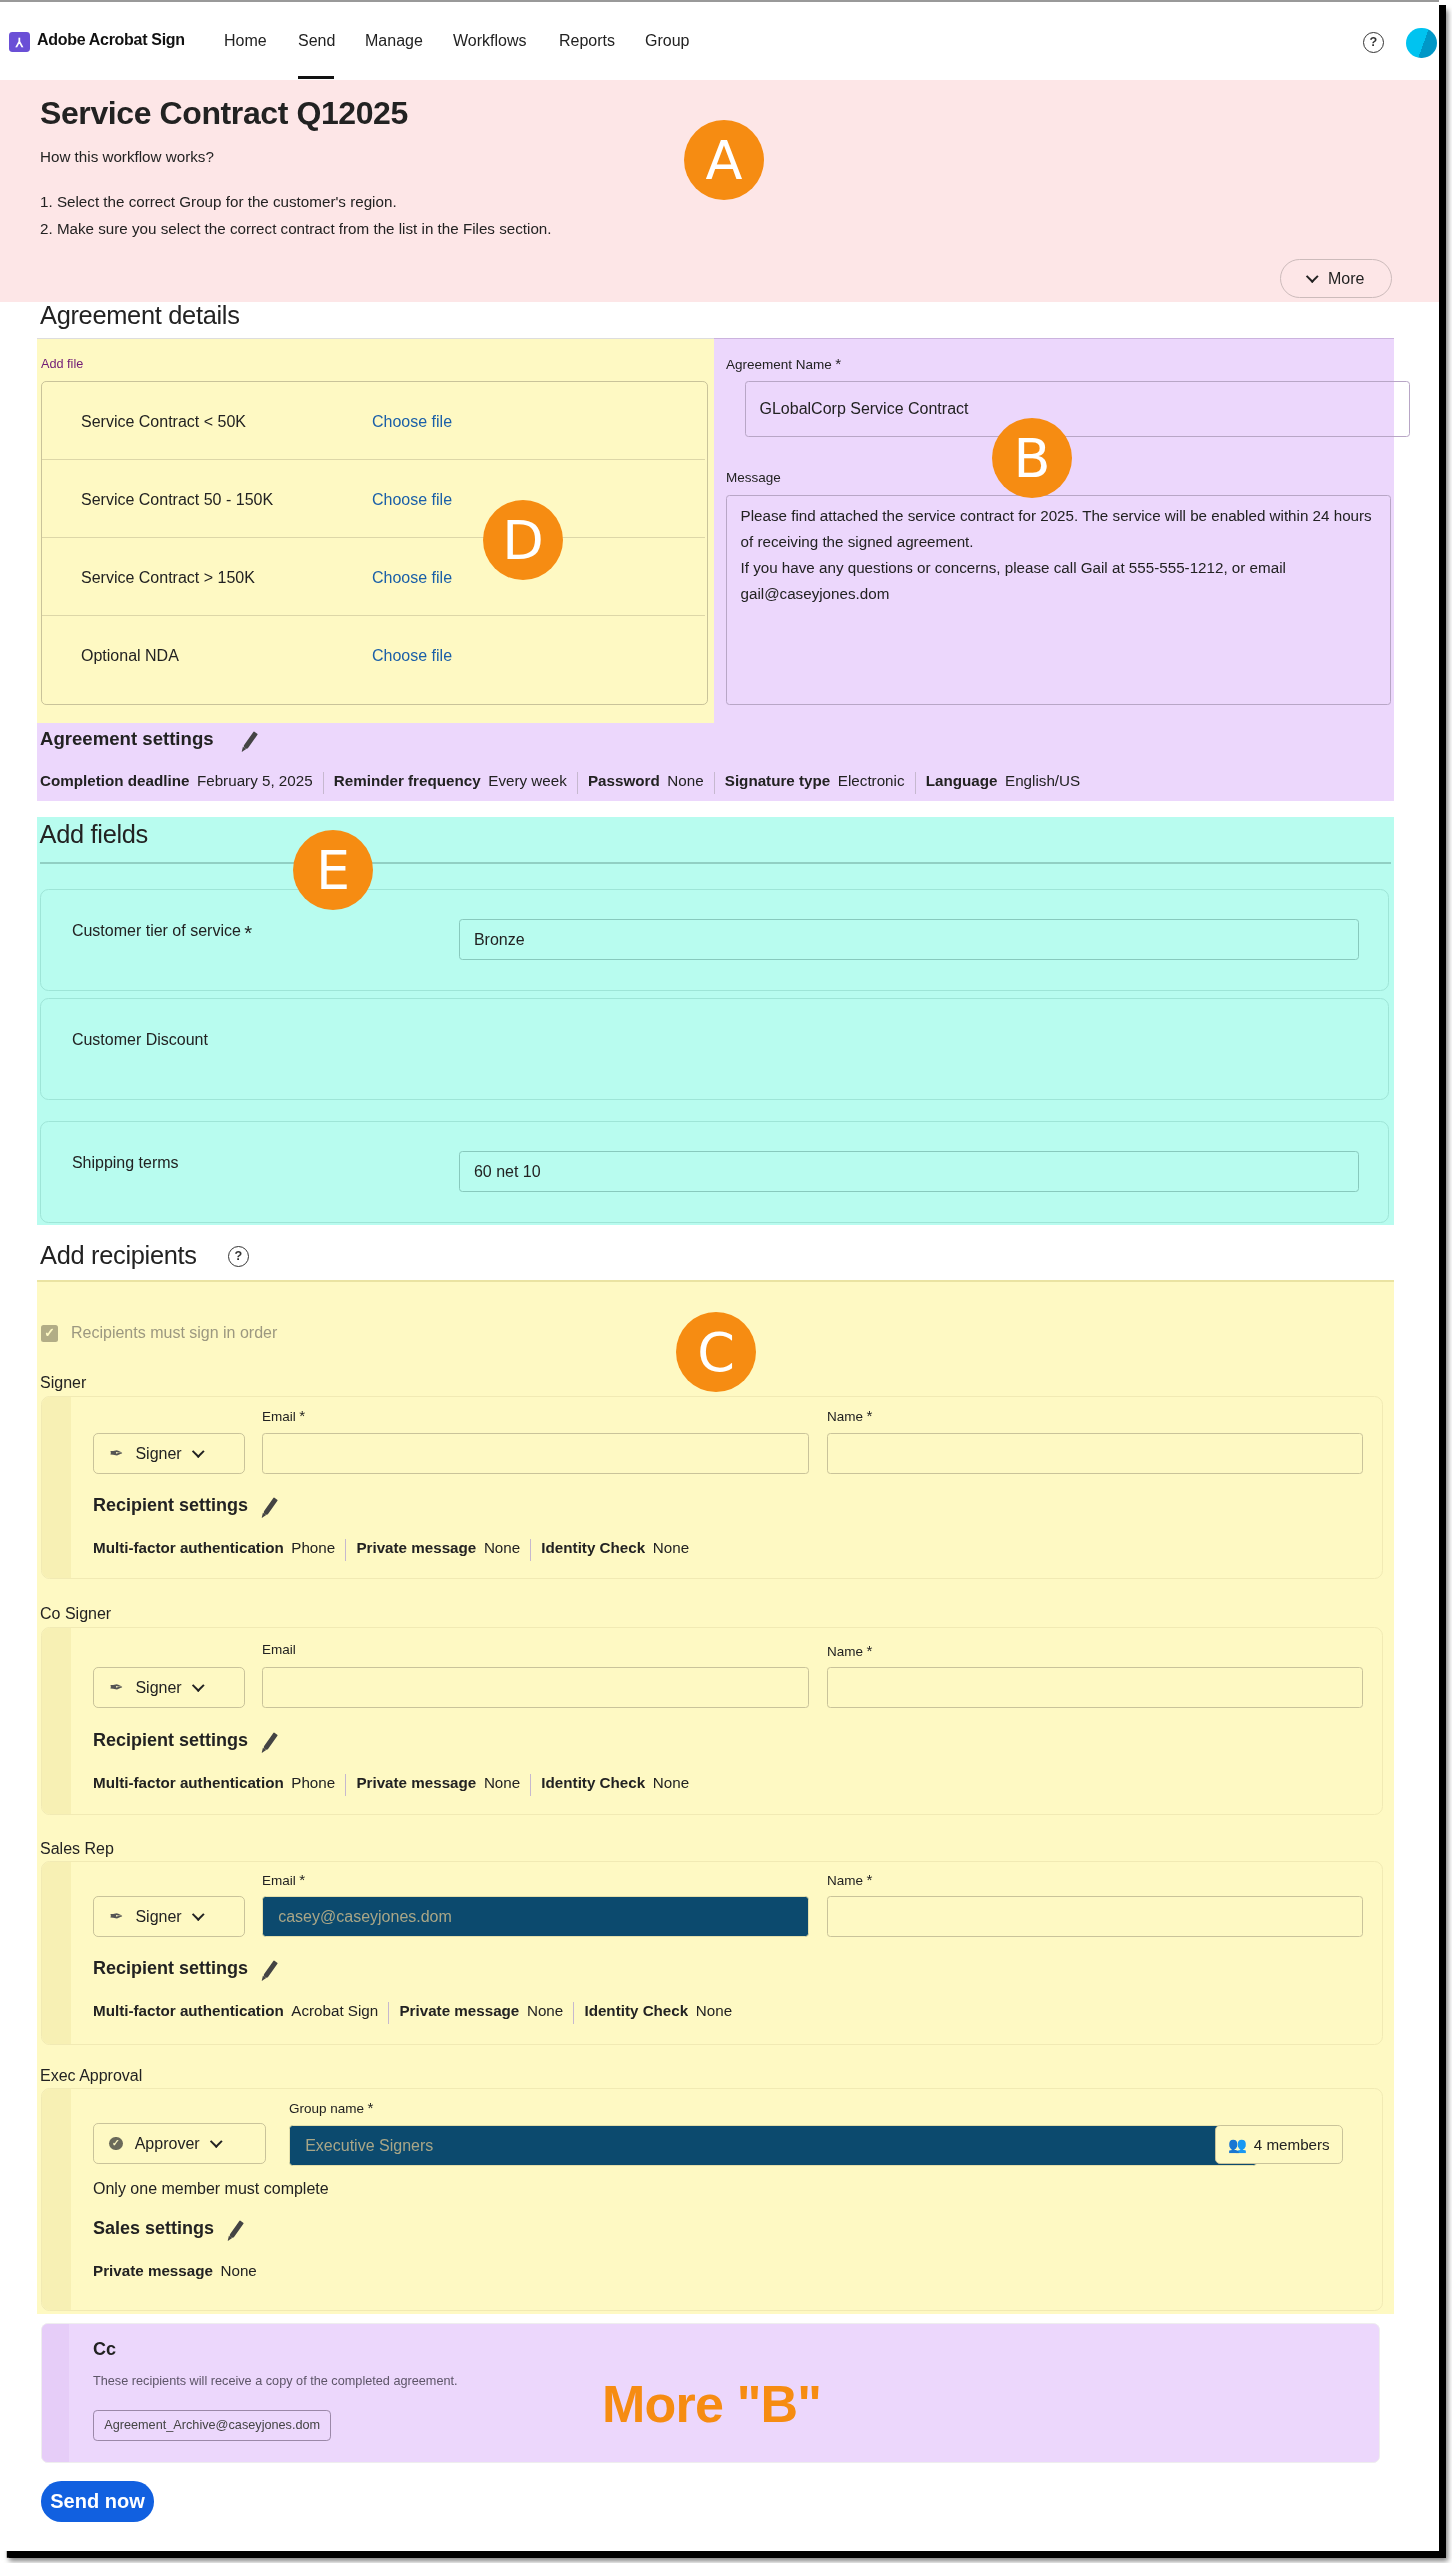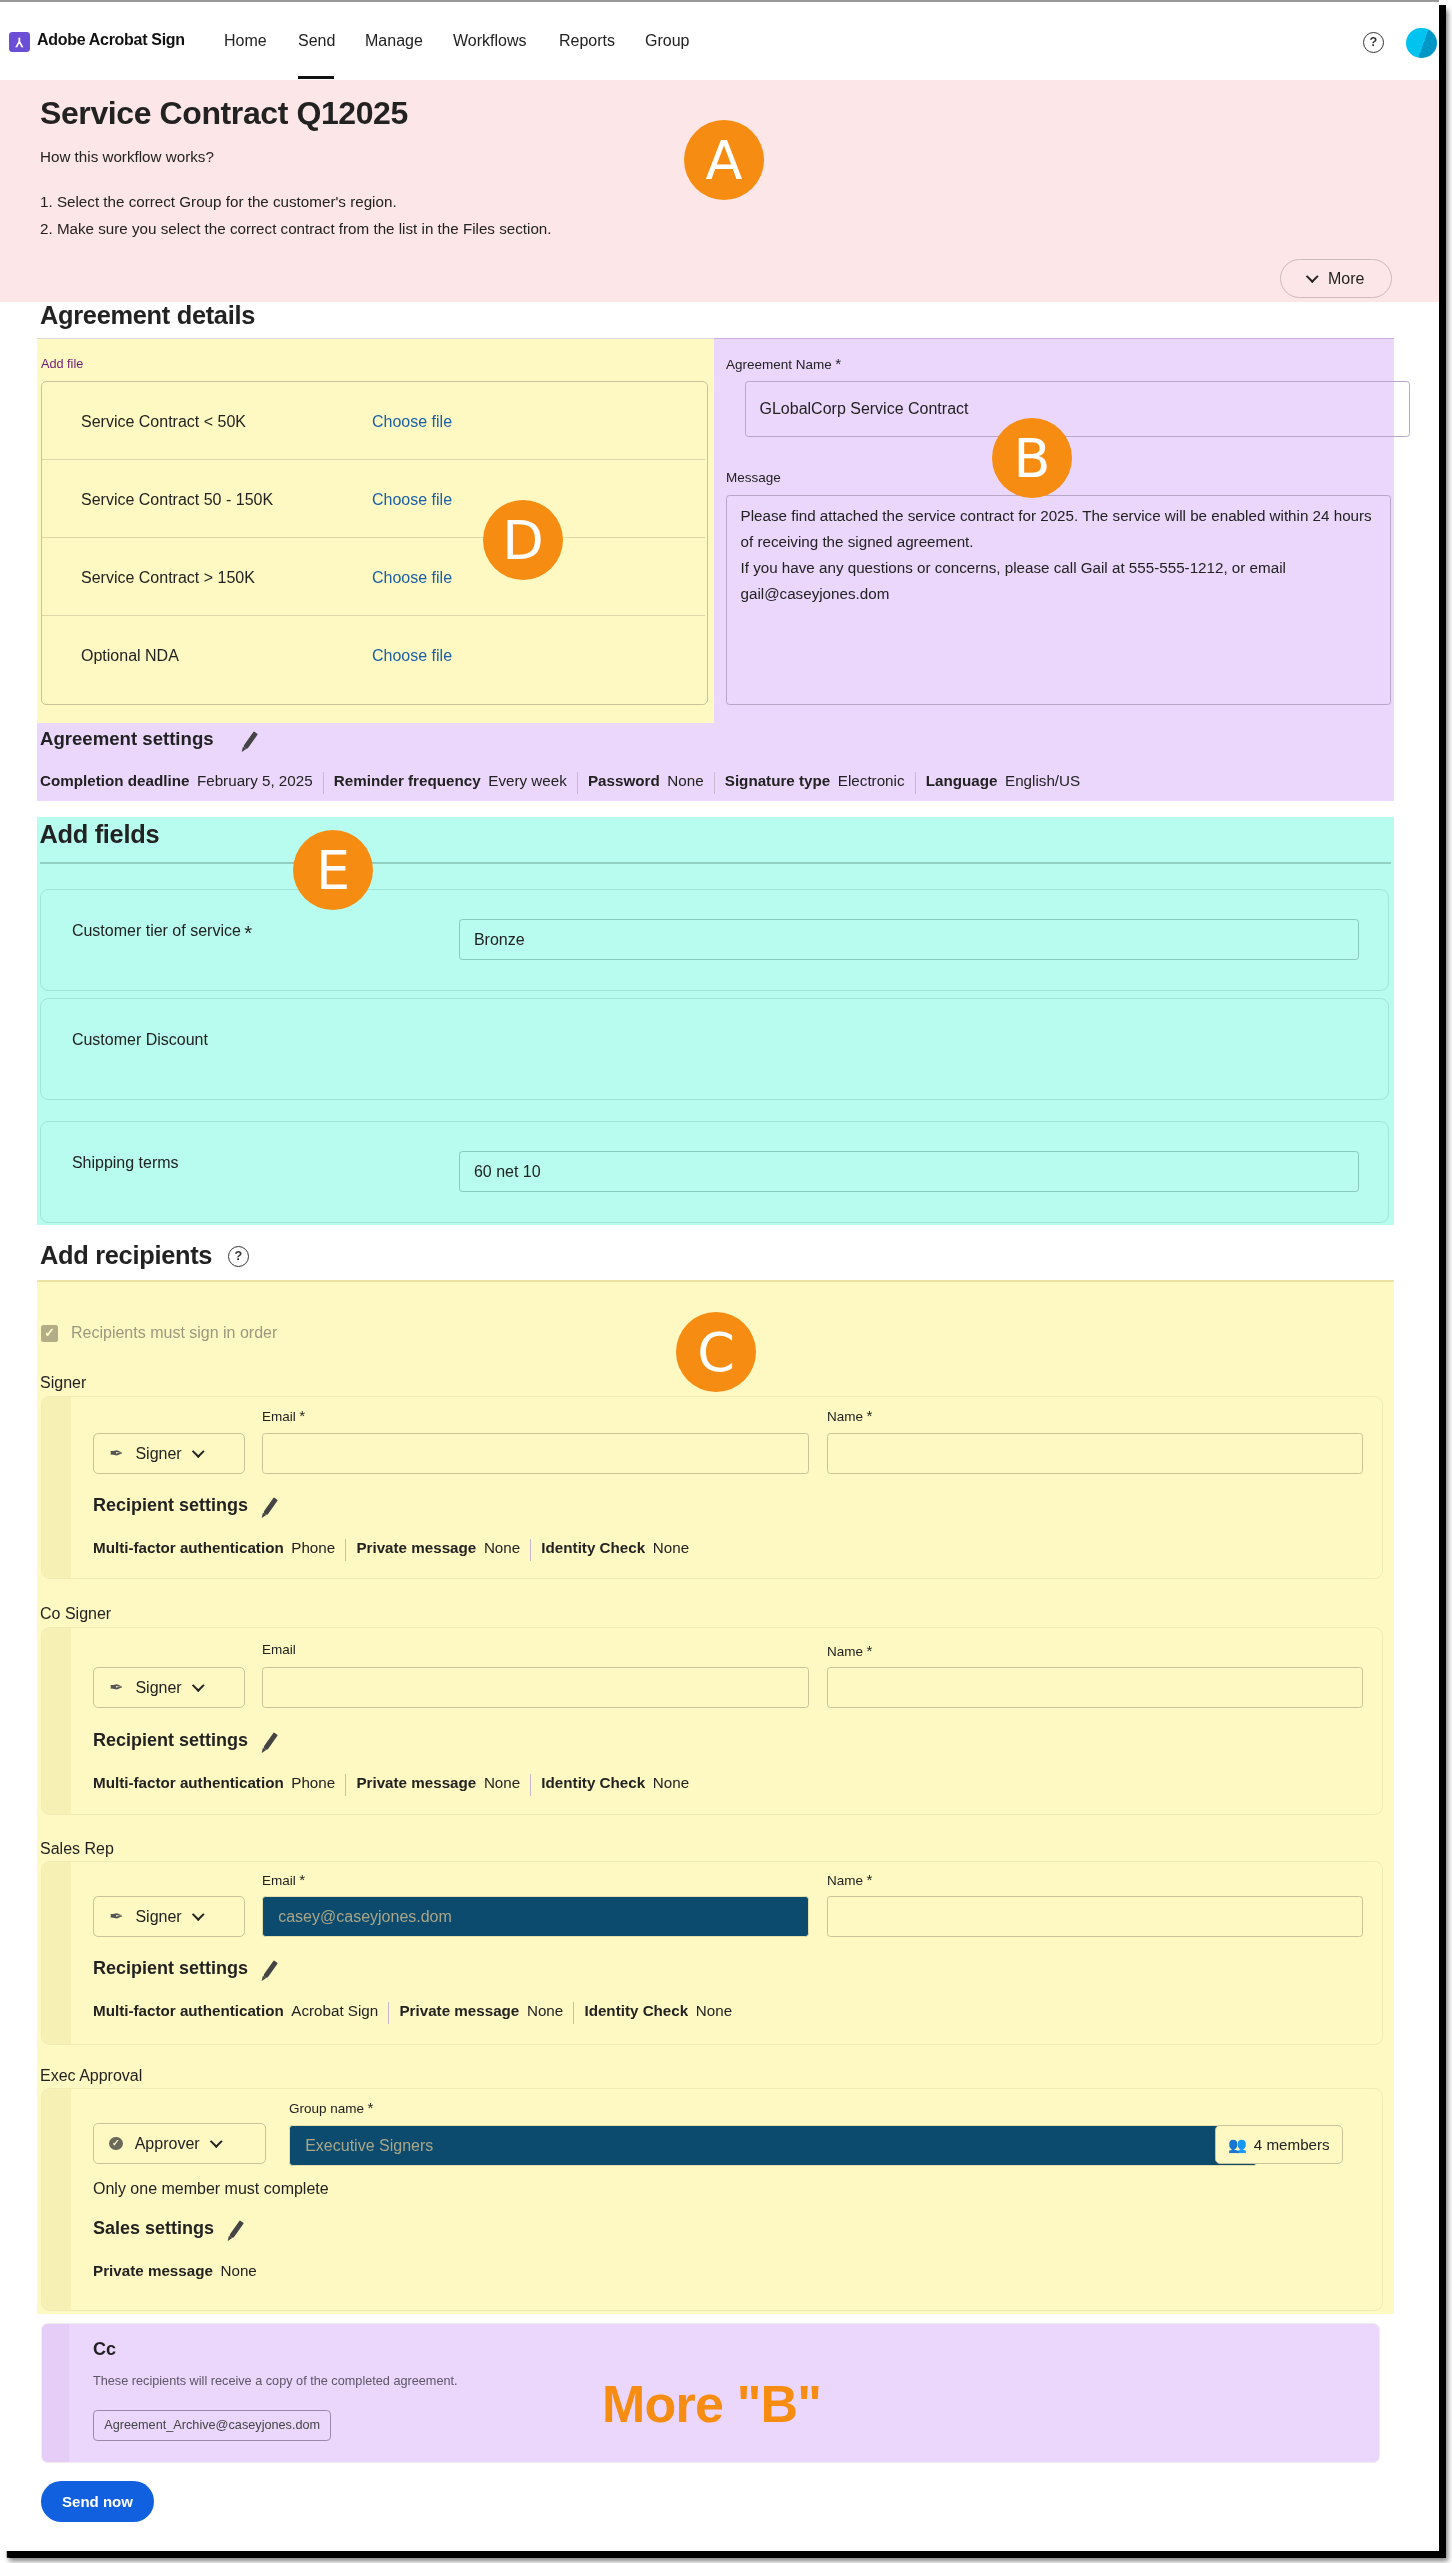--- a/index.html
+++ b/index.html
@@ -16,21 +16,21 @@
 .nav-underline{position:absolute;left:298px;top:76px;width:36px;height:3.4px;background:#111}
 .help-icon{position:absolute;left:1363px;top:29px;width:21px;height:21px;border:1.7px solid #333;border-radius:50%;font-size:12.7px;font-weight:bold;text-align:center;line-height:18px;color:#333}
 .avatar{position:absolute;left:1406px;top:25.4px;width:30.5px;height:30.5px;border-radius:50%;background:linear-gradient(110deg,#00c3f0 55%,#0097c7 55%)}
 
 .zoneA{position:absolute;left:0;top:80px;width:1439px;height:222px;background:#fde6e7}
 .page-title{position:absolute;left:40px;top:95px;font-size:32px;font-weight:bold;color:#222;letter-spacing:-0.4px}
 .how{position:absolute;left:40px;top:148px;font-size:15.2px;color:#222}
 .step{position:absolute;left:40px;font-size:15.2px;color:#222}
 .more-btn{position:absolute;left:1280px;top:259px;width:112px;height:39px;border:1.7px solid #cbb;border-radius:19.5px;background:#fde6e7;font-size:16px;color:#222;display:flex;align-items:center;justify-content:center;gap:12px}
 .chev{display:inline-block;width:8.5px;height:8.5px;border-right:2.5px solid #222;border-bottom:2.5px solid #222;transform:rotate(45deg);margin-top:-5.1px}
-.section-h{position:absolute;font-size:25.4px;font-weight:bold;color:#222;letter-spacing:-0.3px}
+.section-h{position:absolute;font-size:25.4px;font-weight:normal;color:#222;letter-spacing:-0.3px}
 .zoneD{position:absolute;left:37px;top:338px;width:677px;height:385px;background:#fef9c3;border-top:1.7px solid #ddd}
 .addfile-label{position:absolute;left:41px;top:357px;font-size:12.7px;color:#701a75}
 .filebox{position:absolute;left:41px;top:381px;width:667px;height:324px;border:1.7px solid #c9c39a;border-radius:5.1px}
 .filerow{position:absolute;left:0;width:663px;height:78px;border-bottom:0.8px solid #ddd7a8}
 .filerow:last-child{border-bottom:none}
 .file-name{position:absolute;left:39px;top:30.5px;font-size:16px;color:#222}
 .choose{position:absolute;left:330px;top:30.5px;font-size:16px;color:#1a5fa8}
 .zoneB{position:absolute;left:714px;top:338px;width:680px;height:385px;background:#ecd7fc;border-top:1.7px solid #cbb3de}
 .zoneB2{position:absolute;left:37px;top:723px;width:1357px;height:78px;background:#ecd7fc}
 .fld-label{position:absolute;font-size:13.5px;color:#222}
@@ -61,21 +61,21 @@
 .rinp{position:absolute;height:41px;border:1.7px solid #c9c39a;border-radius:3.4px;font-size:16px;display:flex;align-items:center;padding:0 15.2px}
 .rinp.disabled{background:#0c4a6e;border-color:#e5e0ab;color:#a9a687}
 .pen-icon{font-size:17px;color:#555}
 .approve-icon{display:inline-block;width:13.5px;height:13.5px;border-radius:50%;background:#6b6a5a;color:#fef9c3;font-size:9.3px;text-align:center;line-height:13.5px;font-weight:bold}
 .members-btn{position:absolute;height:39px;border:1.7px solid #c9c39a;border-radius:5.1px;display:flex;align-items:center;gap:6.8px;padding:0 12px;font-size:15.2px;background:#fef9c3}
 .cccard{position:absolute;left:41px;top:2323px;width:1339px;height:140px;border:1.7px solid #eee;border-radius:6.8px;background:#ecd7fc;overflow:hidden}
 .cccard .strip{position:absolute;left:0;top:0;bottom:0;width:27px;background:#e6cdf8}
 .cc-h{position:absolute;left:51px;top:15.2px;font-size:18px;font-weight:bold;color:#222}
 .cc-desc{position:absolute;left:51px;top:50px;font-size:12.7px;color:#5d5568}
 .cc-chip{position:absolute;left:51px;top:86px;height:30.5px;border:1.7px solid #9b88a8;border-radius:4.2px;padding:0 10.2px;display:flex;align-items:center;font-size:12.7px;color:#444}
-.send-btn{position:absolute;left:41px;top:2481px;width:113px;height:41px;border-radius:20.3px;background:#1160e0;color:#fff;font-size:15px;font-weight:bold;display:flex;align-items:center;justify-content:center;border:none}
+.send-btn{position:absolute;left:41px;top:2481px;width:113px;height:41px;border-radius:20.3px;background:#1160e0;color:#fff;font-size:20px;font-weight:bold;display:flex;align-items:center;justify-content:center;border:none}
 .badge{position:absolute;width:80px;height:80px;border-radius:50%;background:#f68c12;color:#fff;font-size:54px;display:flex;align-items:center;justify-content:center;font-family:"DejaVu Sans",sans-serif}
 .moreB{position:absolute;left:602px;top:2374px;font-size:52px;color:#f68c12;font-weight:bold;font-family:"Liberation Sans",sans-serif;letter-spacing:-0.8px}
 </style>
 </head>
 <body>
 
 <div class="frame"></div>
 <div class="frame-r"></div>
 <div class="frame-b"></div>
 

